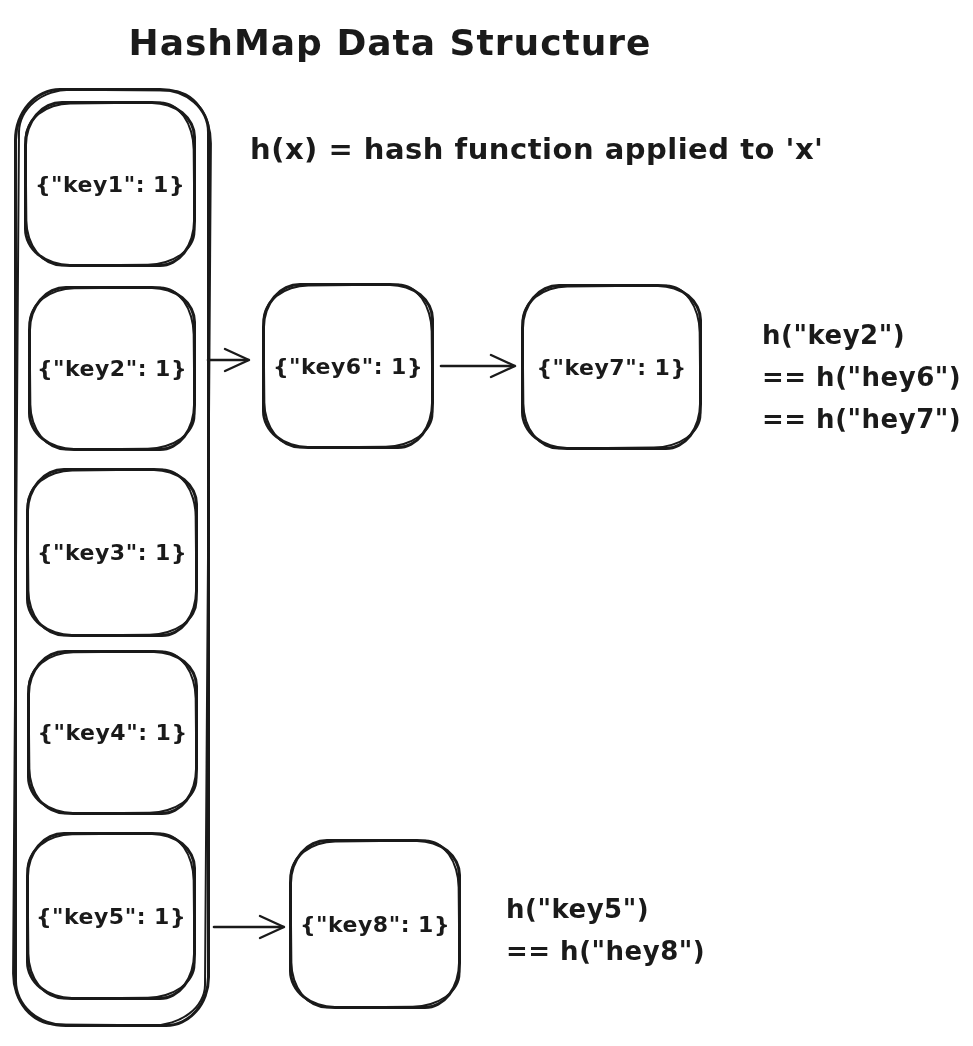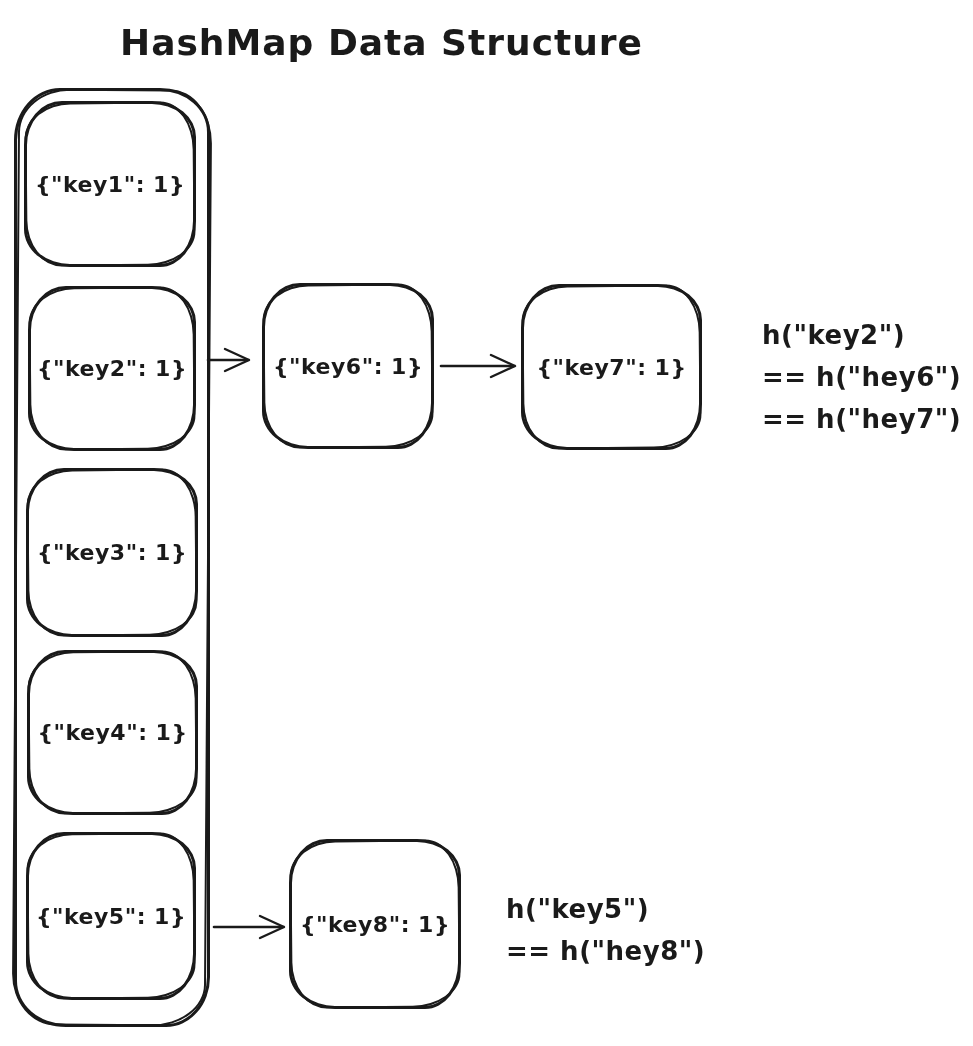--- a/index.html
+++ b/index.html
@@ -12,21 +12,21 @@
     position: relative;
     width: 973px;
     height: 1046px;
     background: #ffffff;
     overflow: hidden;
   }
   .title {
     position: absolute;
     left: 120px; top: 22px;
     width: 540px;
-    text-align: left;
+    text-align: center;
     font-size: 36px;
     font-weight: 700;
     letter-spacing: 1px;
     white-space: nowrap;
   }
   .formula {
     position: absolute;
     left: 250px; top: 132px;
     font-size: 29px;
     font-weight: 600;
@@ -99,20 +99,21 @@
   .annotation-1 { left: 762px; top: 314px; }
   .annotation-2 { left: 506px; top: 888px; }
 </style>
 </head>
 <body>
 
 <div class="canvas">
 
   <div class="title">HashMap Data Structure</div>
 
+  <div class="formula">h(x) = hash function applied to 'x'</div>
 
   <div class="sketch bucket-array"></div>
 
   <div class="sketch cell cell-key1">
     <span class="box-label">{"key1": 1}</span>
   </div>
   <div class="sketch cell cell-key2">
     <span class="box-label">{"key2": 1}</span>
   </div>
   <div class="sketch cell cell-key3">

